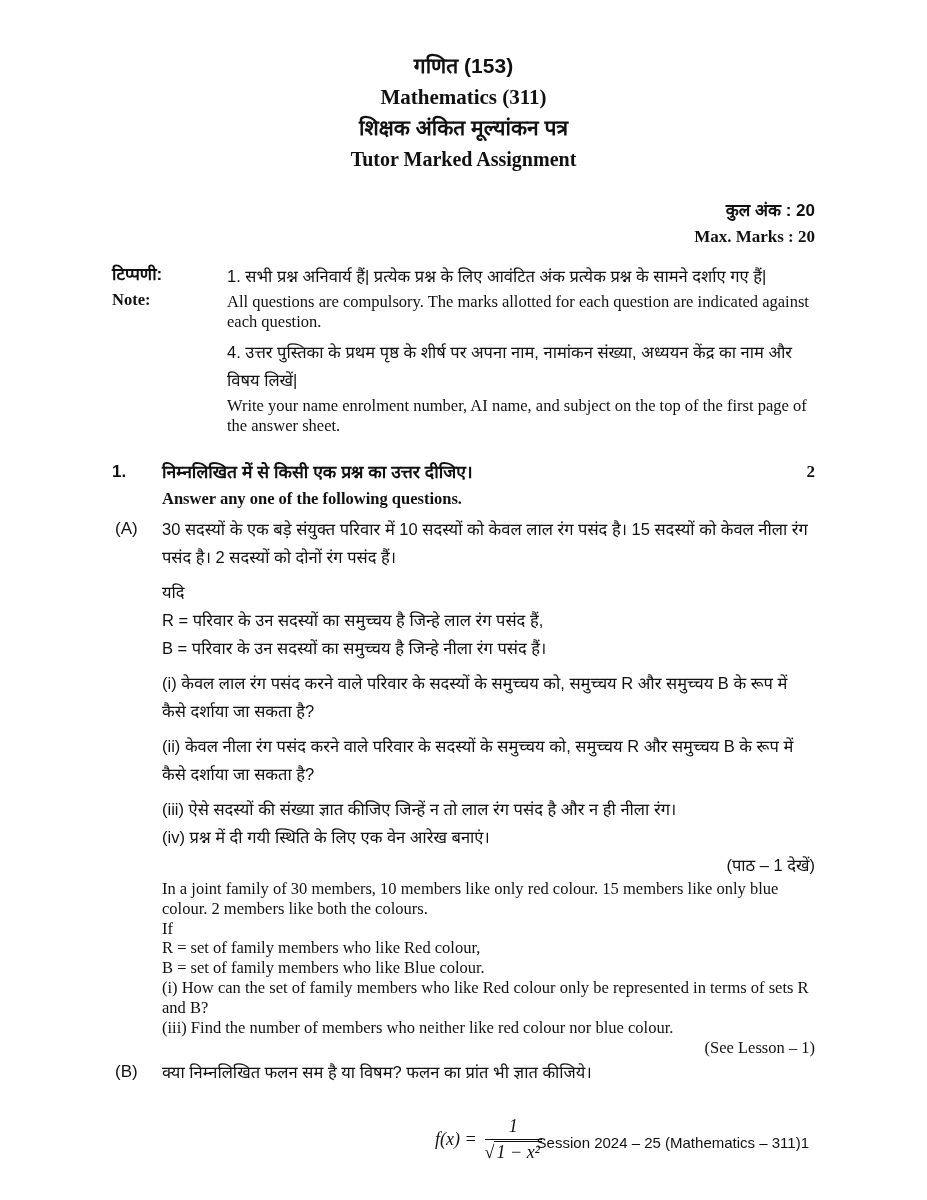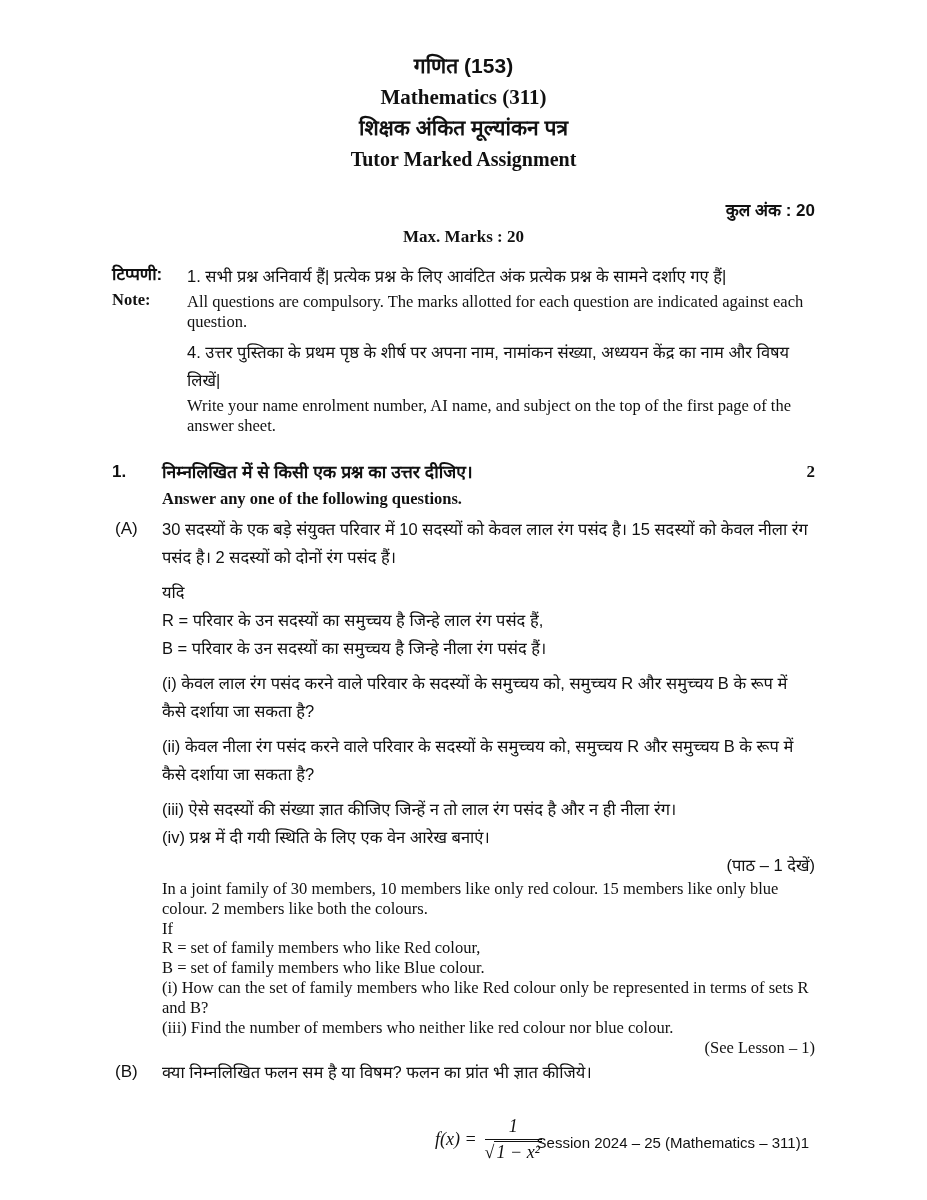--- a/index.html
+++ b/index.html
@@ -19,24 +19,24 @@
   
   .doc-header { text-align: center; }
   .title-hi { font-size: 21px; font-weight: 700; line-height: 32px; }
   .title-en { font-family: "Liberation Serif", "DejaVu Serif", serif; font-size: 21px; font-weight: 700; line-height: 30px; }
   .subtitle-hi { font-size: 21px; font-weight: 700; line-height: 32px; }
   .subtitle-en { font-family: "Liberation Serif", "DejaVu Serif", serif; font-size: 20px; font-weight: 700; line-height: 30px; }
 
   
   .marks-block { text-align: right; margin-top: 24px; }
   .marks-hi { font-size: 17px; font-weight: 700; line-height: 26px; }
-  .marks-en { font-family: "Liberation Serif", "DejaVu Serif", serif; font-size: 17px; font-weight: 700; line-height: 26px; text-align: center; }
+  .marks-en { font-family: "Liberation Serif", "DejaVu Serif", serif; font-size: 17px; font-weight: 700; line-height: 26px; }
 
   
-  .note-section { display: flex; margin-top: 12px; }
+  .note-section { display: flex; margin-top: 12px; gap: 40px; }
   .note-labels { flex: 0 0 75px; }
   .note-label-hi { font-size: 17px; font-weight: 700; line-height: 26px; }
   .note-label-en { font-family: "Liberation Serif", "DejaVu Serif", serif; font-size: 16.5px; font-weight: 700; line-height: 24px; }
   .note-content { flex: 1; }
   p { margin: 0; }
   .hi-text { font-size: 16.5px; line-height: 28px; }
   .en-text { font-family: "Liberation Serif", "DejaVu Serif", serif; font-size: 16.5px; line-height: 20px; }
   .note-content .hi-text { margin-bottom: 2px; }
   .note-content .en-text { margin-bottom: 6px; }
 

